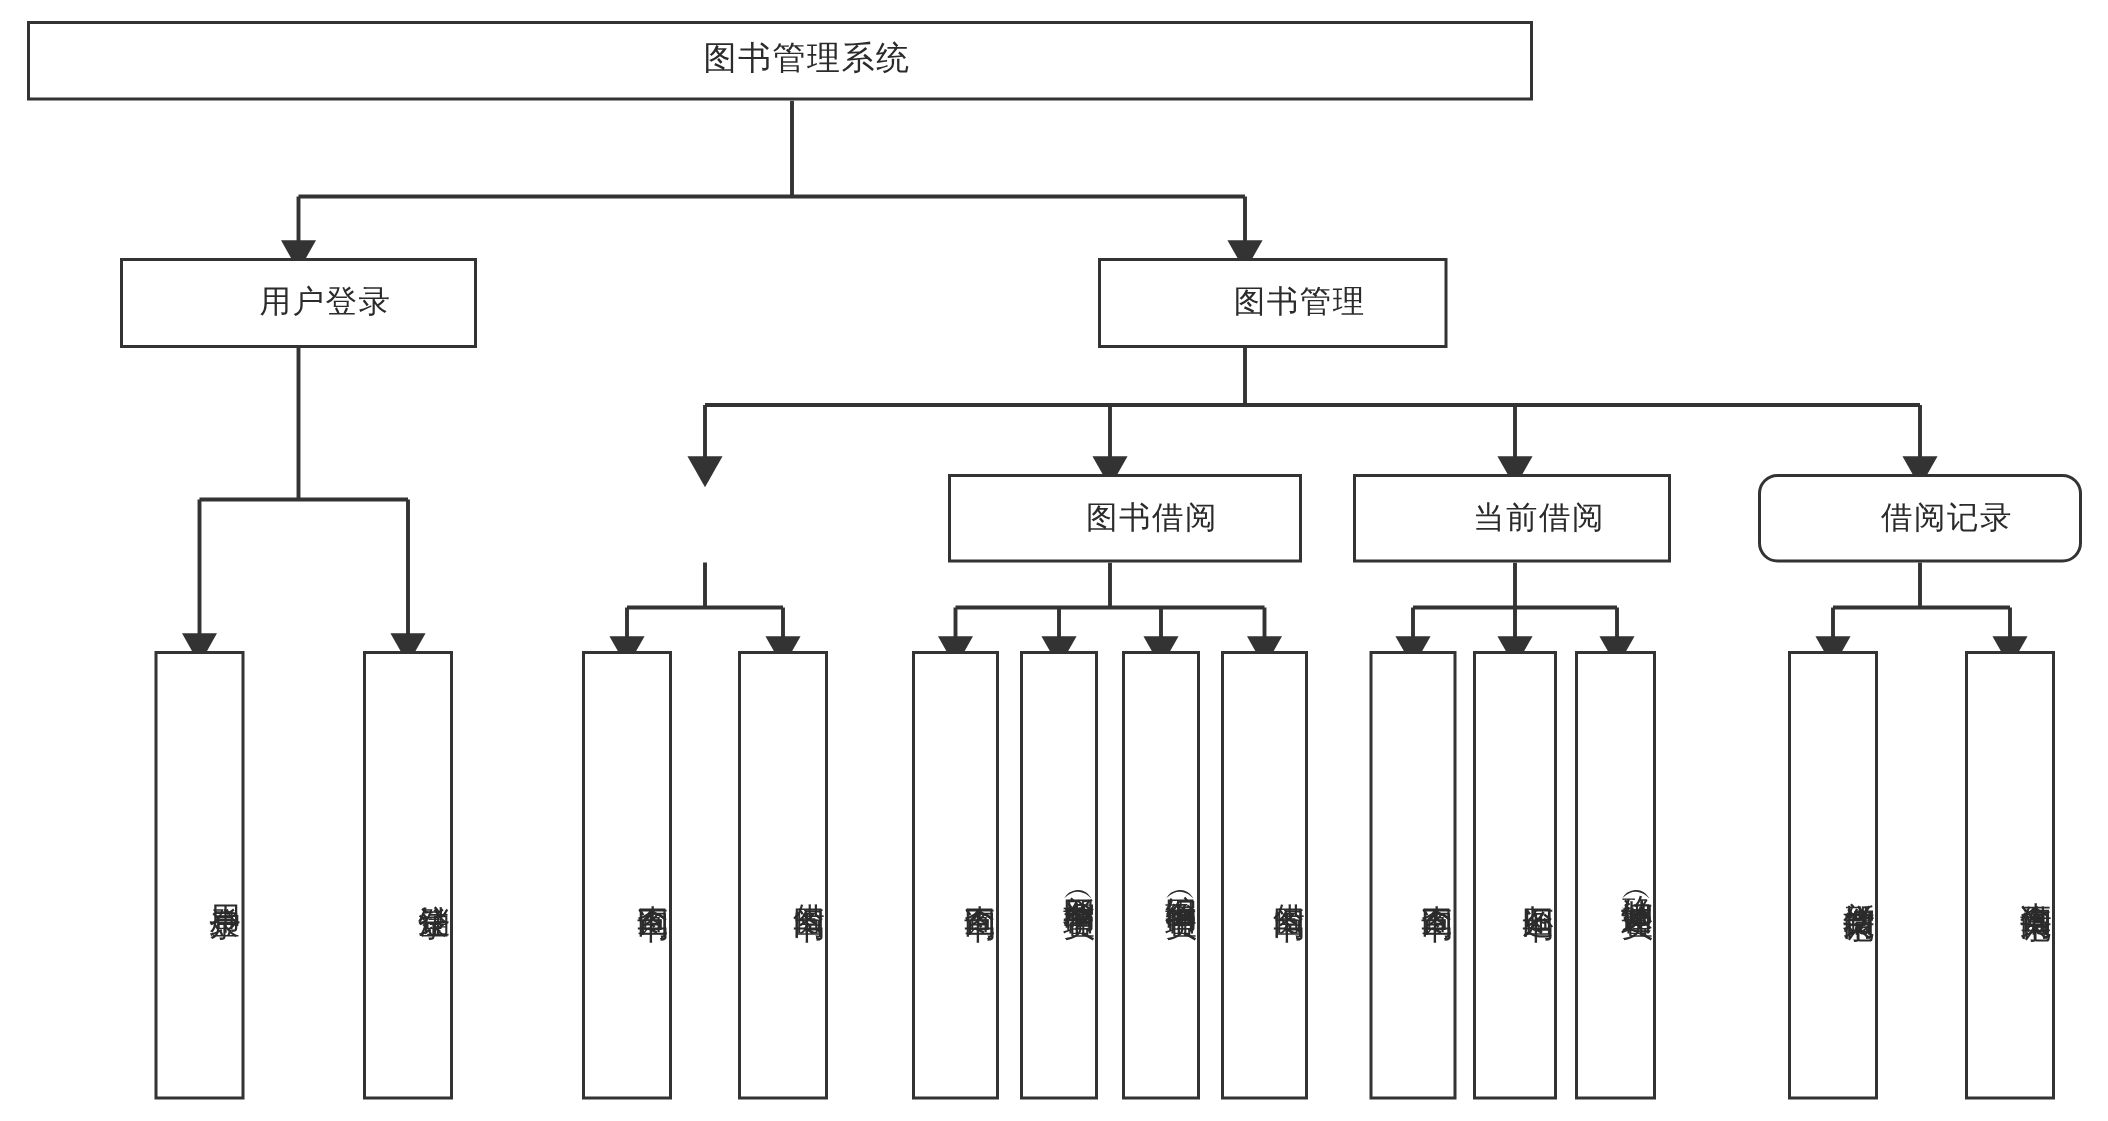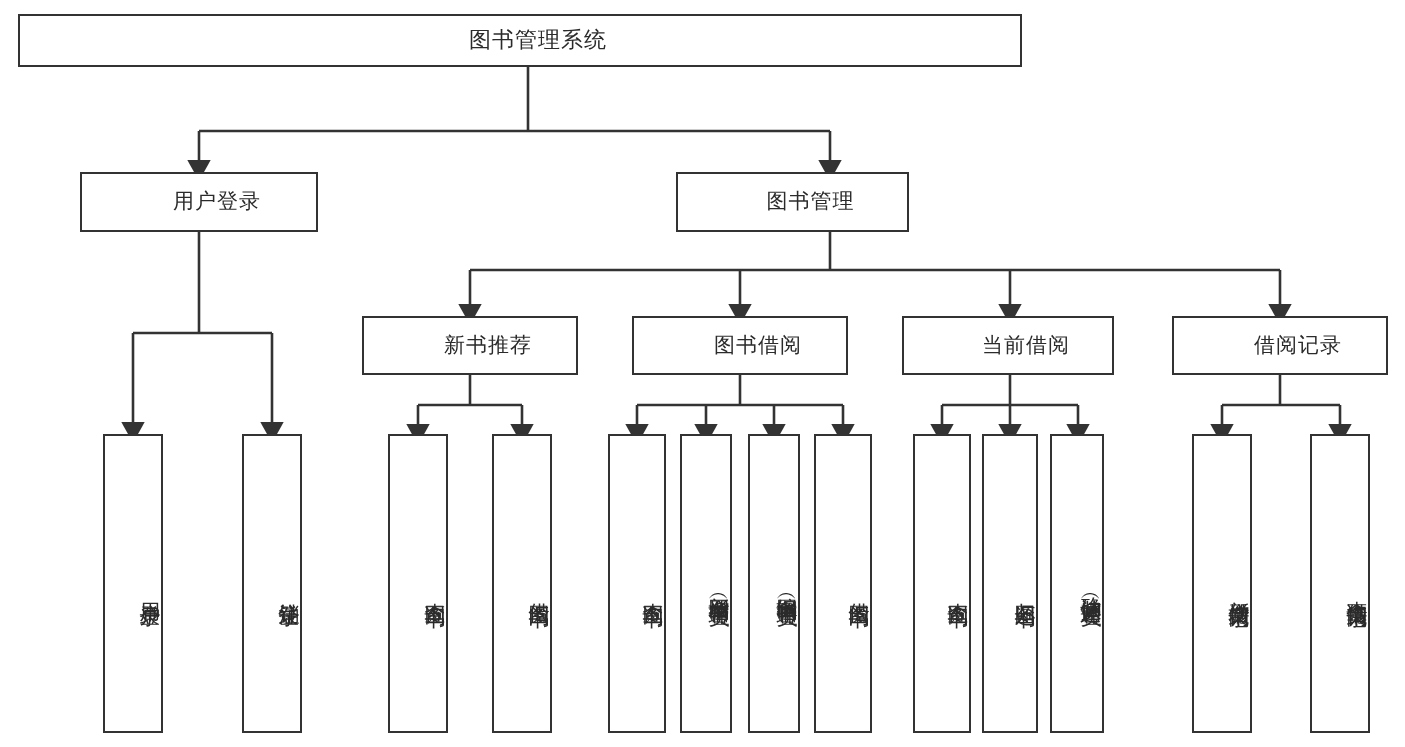--- a/index.html
+++ b/index.html
@@ -123,26 +123,25 @@
       <path d="M1280,375 L1280,405"></path>
       <path d="M1222,405 L1340,405"></path>
       <path d="M1222,405 L1222,428" marker-end="url(#arrowhead)"></path>
       <path d="M1340,405 L1340,428" marker-end="url(#arrowhead)"></path>
     </g>
   </svg>
 
   <div class="node node-h node-root" style="left:18px; top:14px; width:1004px; height:53px;">图书管理系统</div>
 
   <div class="node node-h" style="left:80px; top:172px; width:238px; height:60px;">用户登录</div>
-  <div class="node node-h" style="left:676px; top:172px; width:233px; height:60px;">图书管理</div>
+  <div class="node node-h" style="left:732px; top:172px; width:233px; height:60px;">图书管理</div>
 
-  <div class="node node-h" style="left:362px; top:316px; width:216px; height:59px;">新书推荐</div>
-  <div class="node node-h" style="left:632px; top:316px; width:216px; height:59px;">图书借阅</div>
+  <div class="node node-h" style="left:632px; top:316px; width:236px; height:59px;">图书借阅</div>
   <div class="node node-h" style="left:902px; top:316px; width:212px; height:59px;">当前借阅</div>
-  <div class="node node-h" style="left:1172px; top:316px; width:216px; height:59px;">借阅记录</div>
+  <div class="node node-h" style="left:1172px; top:316px; width:216px; height:59px;border-radius:13px;">借阅记录</div>
 
   <div class="node node-leaf" style="left:103px; top:434px; width:60px; height:299px;">用户登录</div>
   <div class="node node-leaf" style="left:242px; top:434px; width:60px; height:299px;">注销登录</div>
 
   <div class="node node-leaf" style="left:388px; top:434px; width:60px; height:299px;">查询图书</div>
   <div class="node node-leaf" style="left:492px; top:434px; width:60px; height:299px;">借阅图书</div>
 
   <div class="node node-leaf" style="left:608px; top:434px; width:58px; height:299px;">查询图书</div>
   <div class="node node-leaf node-leaf-top" style="left:680px; top:434px; width:52px; height:299px;">新增图书（管理员）</div>
   <div class="node node-leaf node-leaf-top" style="left:748px; top:434px; width:52px; height:299px;">编辑图书（管理员）</div>

